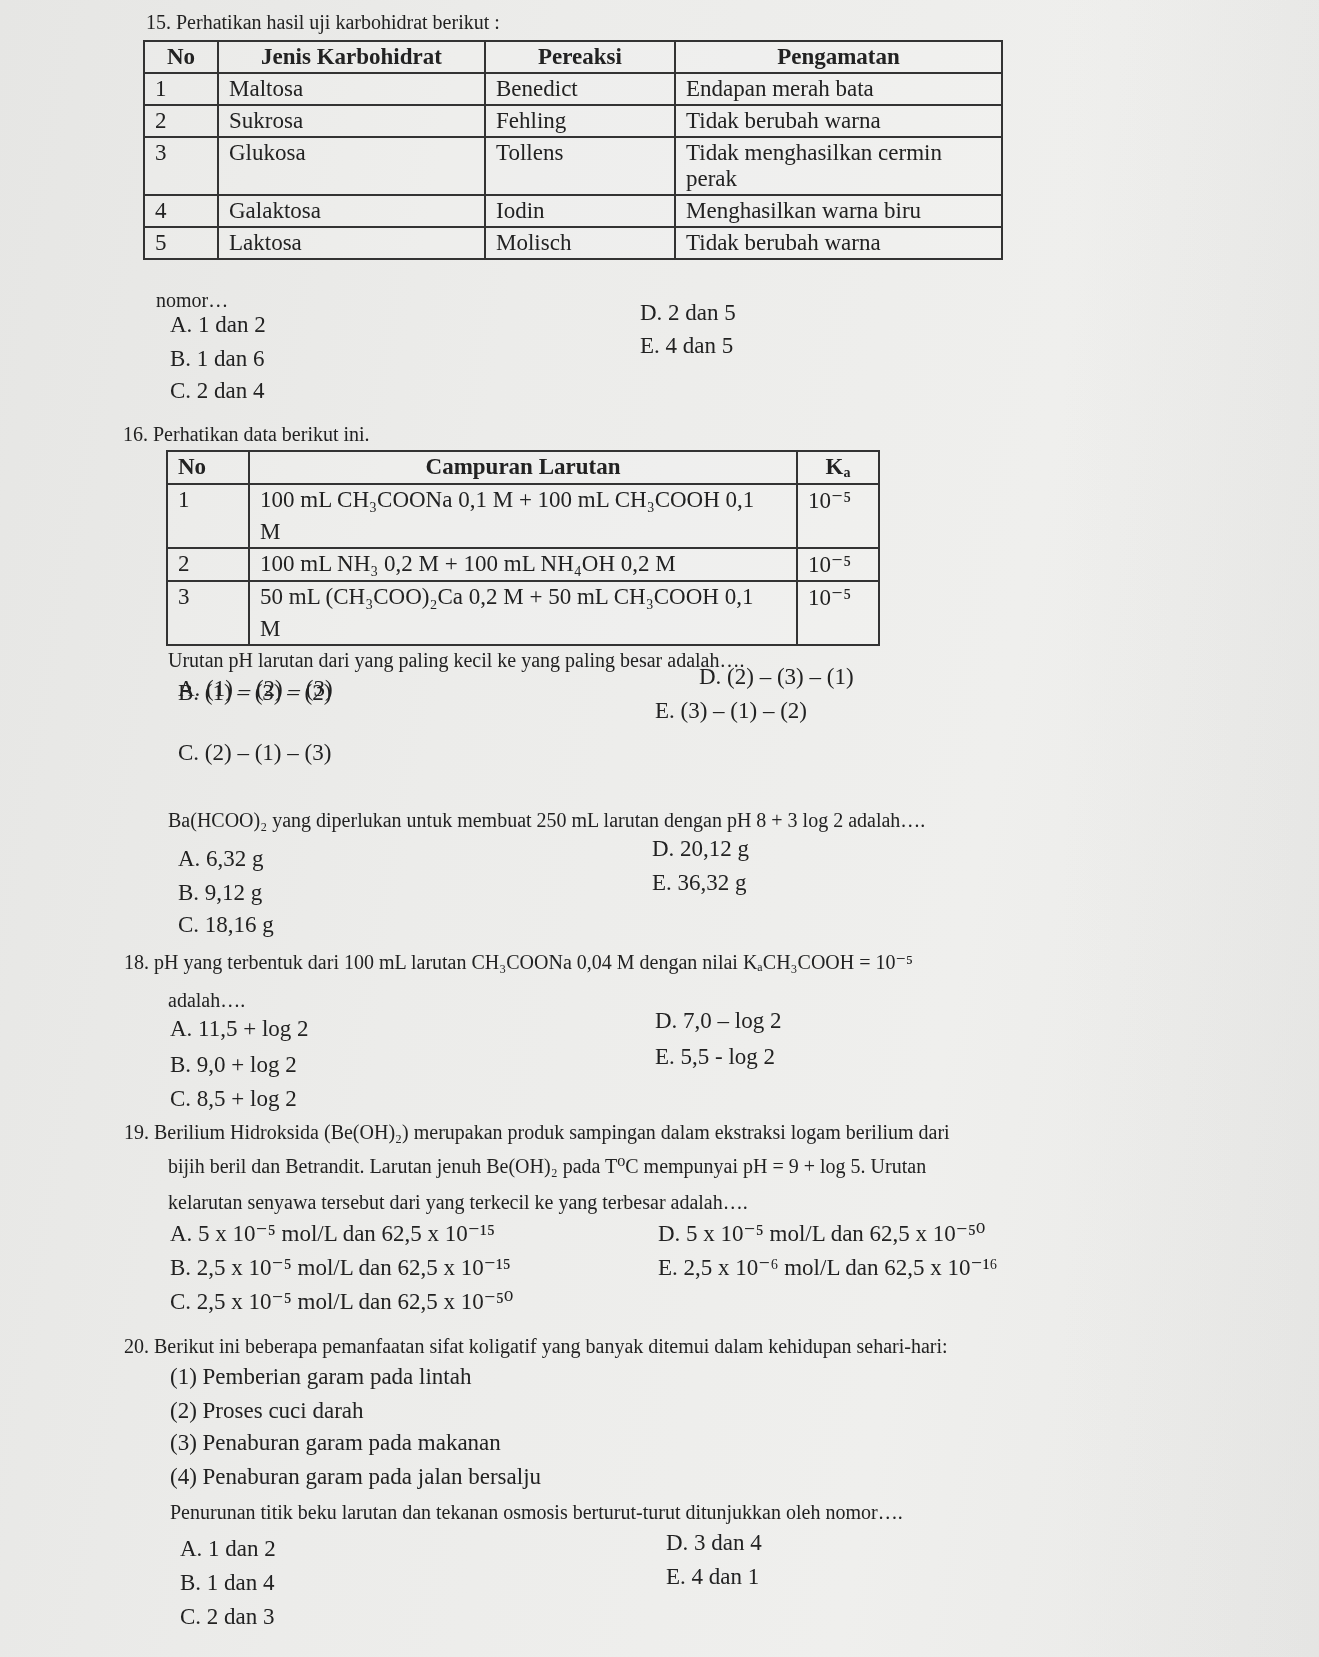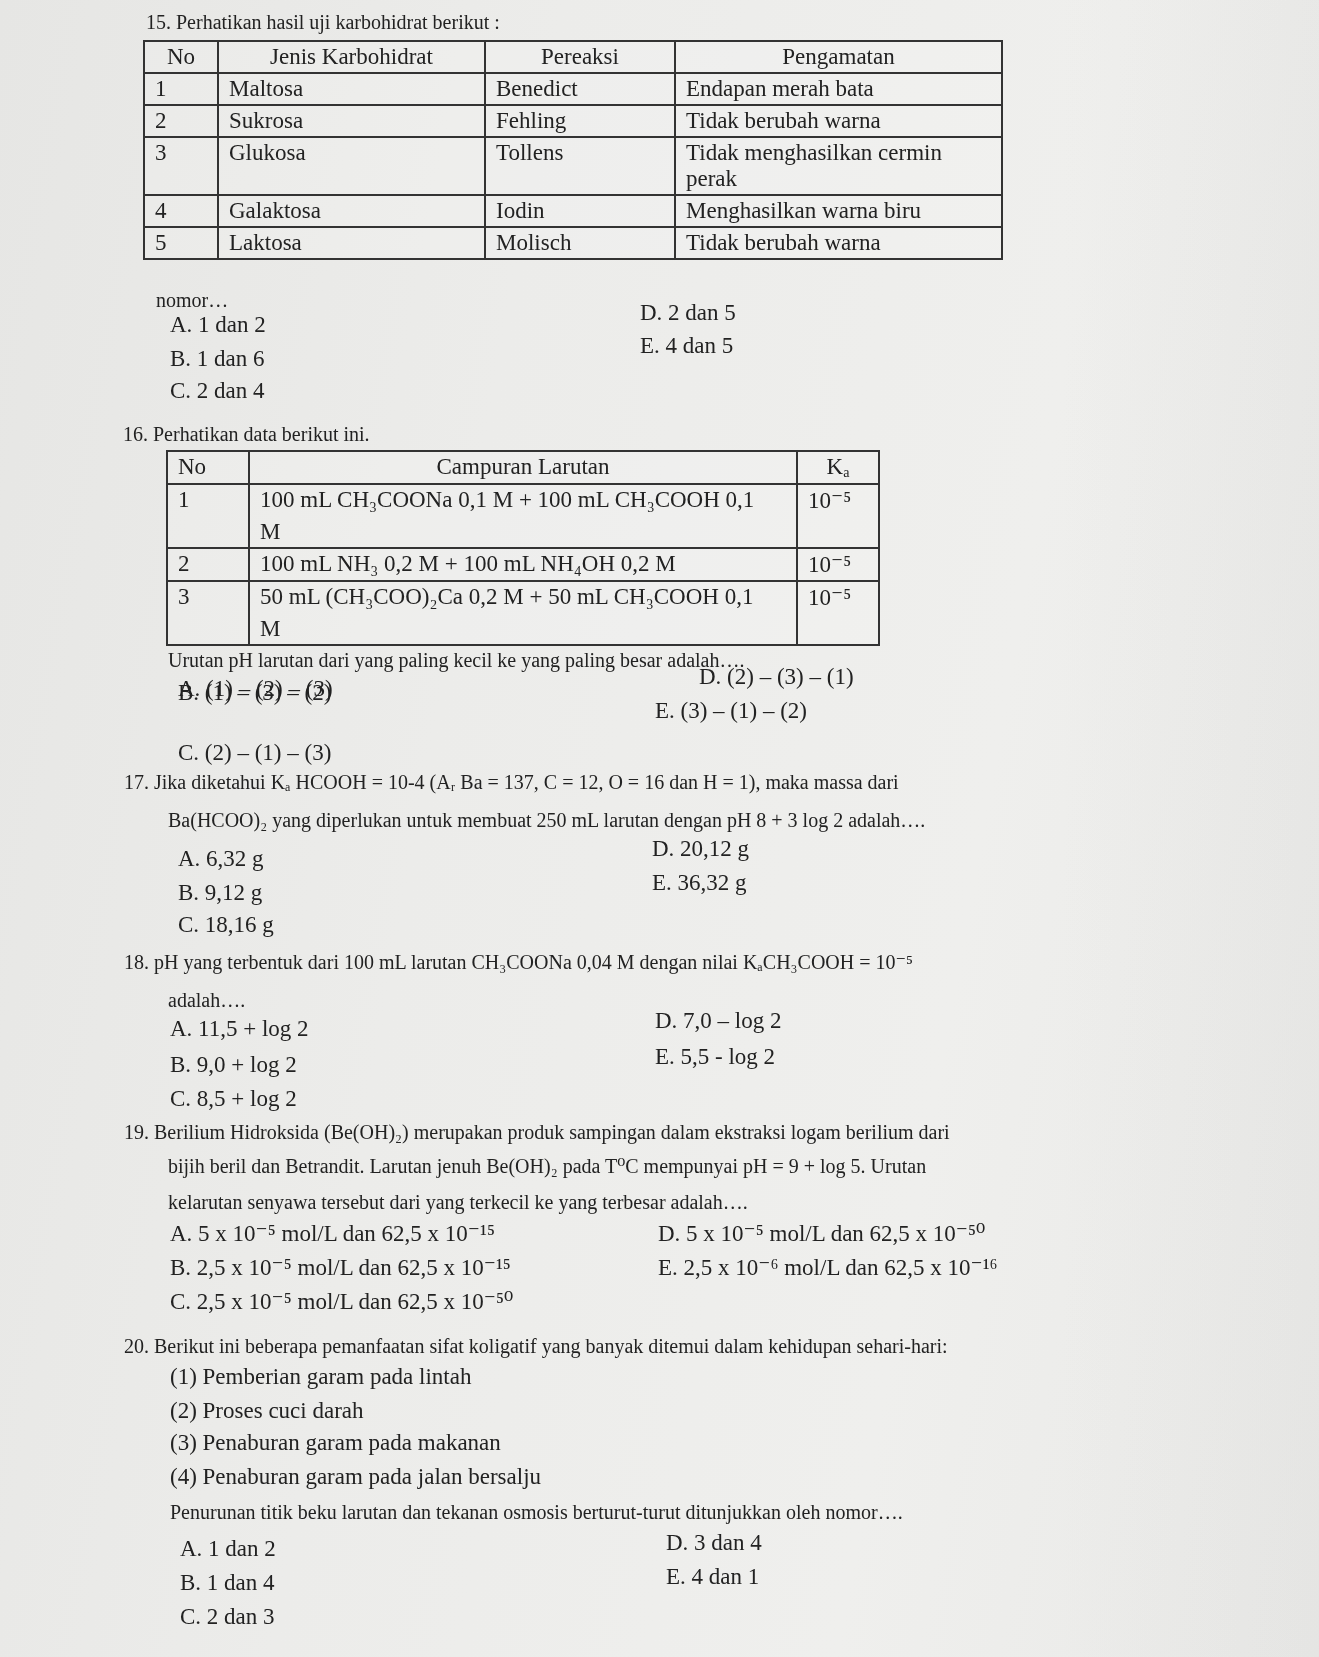--- a/index.html
+++ b/index.html
@@ -8,21 +8,21 @@
     background: linear-gradient(100deg, #e6e6e4 0%, #ececea 35%, #efefed 70%, #e9e9e7 100%);
     font-family: "Liberation Serif", "DejaVu Serif", serif;
     color: #222;
     position: relative;
   }
   .page { position: absolute; left: 0; top: 0; width: 1319px; height: 1657px; }
   .abs { position: absolute; }
   .q { font-size: 20px; line-height: 32px; }
   table.t { border-collapse: collapse; font-size: 23px; background: rgba(255,255,255,0.15); }
   table.t td, table.t th { border: 2px solid #333; padding: 2px 10px; vertical-align: top; text-align: left; font-weight: normal; }
-  table.t th { font-weight: normal; text-align: center; }
+  table.t th { font-weight: bold; text-align: center; }
   .opt { position: absolute; font-size: 23px; }
   sub { font-size: 14px; vertical-align: -3px; }
   .para { text-align: justify; }
   .ghost { position:absolute; right: 0; top: 0; width: 260px; height: 1657px;
            background: linear-gradient(90deg, rgba(0,0,0,0) 0%, rgba(180,180,180,0.08) 100%); }
 </style>
 </head>
 <body>
 
 <div class="page">
@@ -113,24 +113,20 @@
     </tr>
   </tbody>
     </table>
   <div class="abs q" style="left:168px; top:644px;">Urutan pH larutan dari yang paling kecil ke yang paling besar adalah….</div>
   <div class="opt" style="left:178px; top:676px;">A.  (1) – (2) – (3)</div>
   <div class="opt" style="left:178px; top:680px;">B.  (1) – (3) – (2)</div>
   <div class="opt" style="left:178px; top:740px;">C.  (2) – (1) – (3)</div>
   <div class="opt" style="left:655px; top:664px;margin-left:44px;">D.  (2) – (3) – (1)</div>
   <div class="opt" style="left:655px; top:698px;">E.  (3) – (1) – (2)</div>
 
-  <div class="abs q para" style="left:124px; top:766px; width:1040px;">
-    <span>17.</span>
-    <span>Jika diketahui Kₐ HCOOH = 10-4 (Aᵣ Ba = 137, C = 12, O = 16 dan H = 1), maka massa dari</span>
-  </div>
   <div class="abs q" style="left:168px; top:804px;">Ba(HCOO)₂ yang diperlukan untuk membuat 250 mL larutan dengan pH 8 + 3 log 2 adalah….</div>
   <div class="opt" style="left:178px; top:846px;font-family:Liberation Serif, serif;">A.  6,32 g</div>
   <div class="opt" style="left:178px; top:880px;">B.  9,12 g</div>
   <div class="opt" style="left:178px; top:912px;">C.  18,16 g</div>
   <div class="opt" style="left:652px; top:836px;">D.  20,12 g</div>
   <div class="opt" style="left:652px; top:870px;">E.  36,32 g</div>
 
   <div class="abs q para" style="left:124px; top:946px; width:1040px;">
     <span>18.</span>
     <span>pH yang terbentuk dari 100 mL larutan CH₃COONa 0,04 M dengan nilai KₐCH₃COOH = 10⁻⁵</span>

